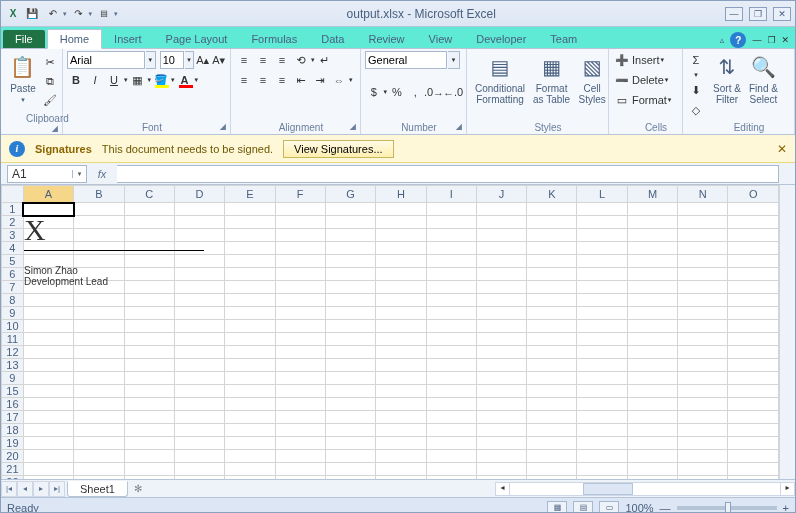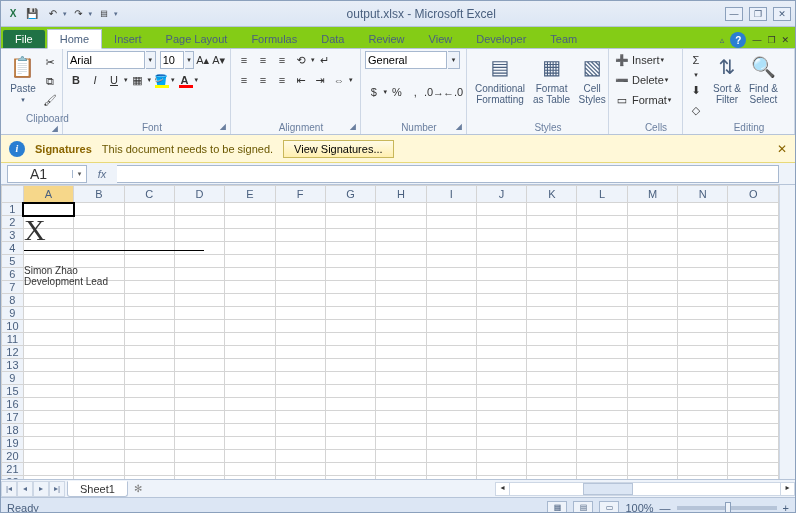--- a/index.html
+++ b/index.html
@@ -8,21 +8,21 @@
   
   .titlebar { height: 26px; background: linear-gradient(#e8eef7,#dce6f4); display: flex; align-items: center; padding: 0 4px; border-bottom: 1px solid #b6c4d8; }
   .titlebar .qat { display: flex; gap: 4px; align-items: center; }
   .titlebar .qat-icon { width: 16px; height: 16px; display:flex; align-items:center; justify-content:center; font-size:10px; }
   .titlebar .qat-sep { font-size:7px; color:#5a6f8f; margin-left:-2px;}
   .titlebar .title { flex:1; text-align:center; font-size: 12px; color:#4a607f; }
   .titlebar .wincontrols { display:flex; gap:6px; }
   .titlebar .winbtn { width:18px; height:14px; border:1px solid #8ba0bc; background:#eaf0fa; display:flex; align-items:center; justify-content:center; font-size:9px; color:#4a607f; }
   
   
-  .tabstrip { height: 22px; display:flex; align-items:flex-end; background:#84cc16; padding-left:2px; border-bottom:1px solid #b6c4d8;}
+  .tabstrip { height: 22px; display:flex; align-items:flex-end; background:#5eead4; padding-left:2px; border-bottom:1px solid #b6c4d8;}
   .tab { padding: 3px 12px; font-size: 11px; color:#4a607f; cursor:default; }
   .tab.file { background:#207245; color:#fff; border-radius:2px 2px 0 0; margin-right:2px;}
   .tab.active { background:#fff; border:1px solid #b6c4d8; border-bottom:1px solid #fff; position:relative; top:1px;}
   .tabstrip .right { margin-left:auto; display:flex; gap:6px; padding-right:6px; align-items:center;}
   .help-icon { width:16px; height:16px; background:#2a7ed2; border-radius:50%; color:#fff; display:flex; align-items:center; justify-content:center; font-size:10px; font-weight:bold;}
   
   
   .ribbon { height: 86px; background:#f4f7fb; display:flex; border-bottom:1px solid #b6c4d8;}
   .rgroup { border-right:1px solid #cdd7e5; display:flex; flex-direction:column; padding:2px 4px 0 4px;}
   .rgroup-body { flex:1; display:flex; align-items:flex-start;}
@@ -40,21 +40,21 @@
   .msgbar { height:28px; background:#fff8d8; border-bottom:1px solid #e8d97a; display:flex; align-items:center; padding:0 8px; gap:10px; font-size:11px;}
   .msgbar .info-icon { width:16px; height:16px; background:#2a7ed2; border-radius:50%; color:#fff; display:flex; align-items:center; justify-content:center; font-style:italic; font-weight:bold; font-size:10px; font-family:Georgia,serif;}
   .msgbar .msg-title { font-weight:bold; color:#8a6500;}
   .msgbar .msg-text { color:#6a5700;}
   .msgbar button { font-size:11px; padding:2px 10px; border:1px solid #c8b75a; background:linear-gradient(#fffbe6,#ffefb0);}
   .msgbar .close { margin-left:auto; color:#8a6500; font-size:12px;}
   
   
   .fxbar { height:22px; display:flex; align-items:center; border-bottom:1px solid #b6c4d8; background:#eef3fa;}
   .namebox { width:80px; height:18px; margin-left:6px; border:1px solid #a7b8cf; background:#fff; display:flex; align-items:center;}
-  .namebox span { flex:1; padding:0 22px; font-size:14px;}
+  .namebox span { flex:1; padding:0 4px; font-size:12px;}
   .namebox .dd2 { width:14px; border-left:1px solid #a7b8cf; text-align:center; font-size:7px; color:#555;}
   .formula-input { flex:1; height:18px; border:1px solid #a7b8cf; border-left:none; background:#fff; margin-right:16px;}
   
   
   .gridwrap { position:relative; height:294px; display:flex;}
   .grid { flex:1; overflow:hidden; position:relative;}
   table.sheet { border-collapse:collapse; table-layout:fixed;}
   table.sheet th, table.sheet td { border:1px solid #d4d4d4; font-size:11px; padding:0; background:#fff; color:#000;}
   table.sheet th { background:#eef3fa; color:#4a607f; font-weight:normal; text-align:center;}
   table.sheet th.corner { background:#eef3fa;}

